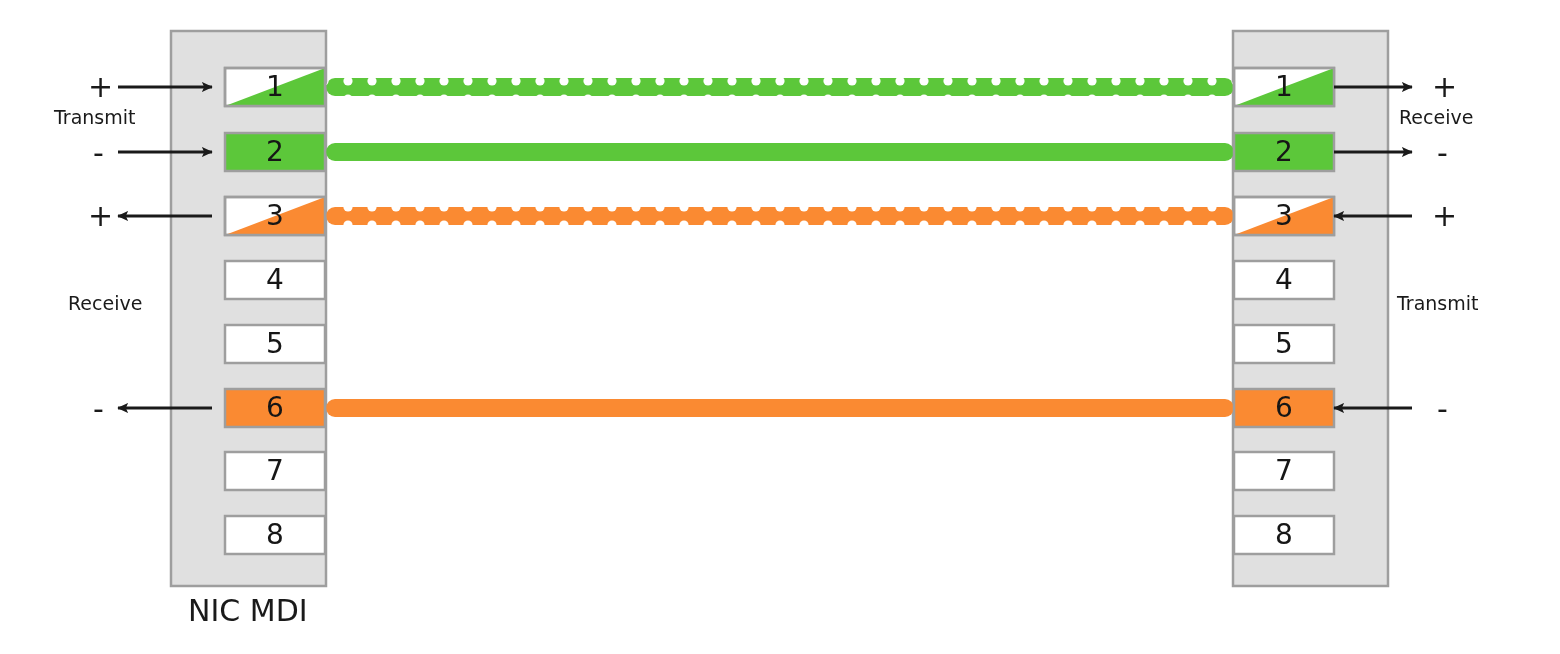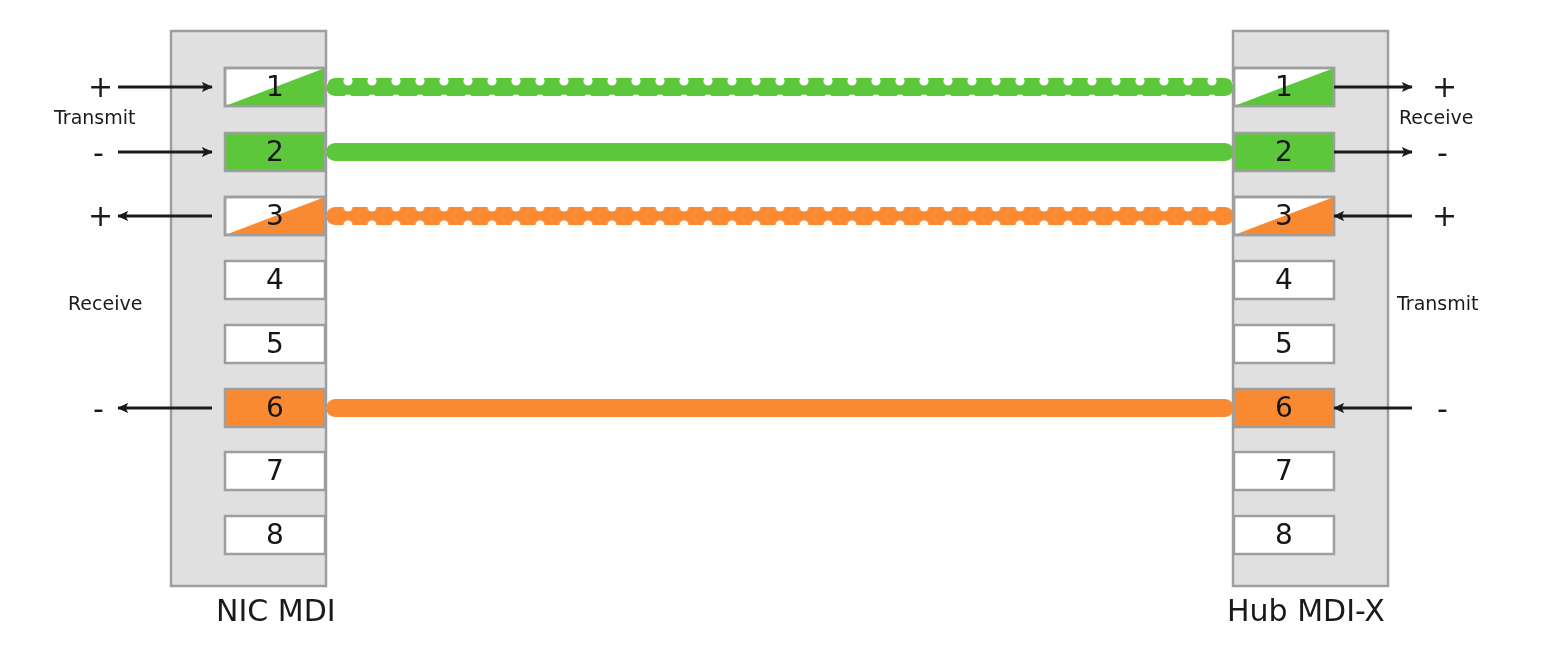--- a/index.html
+++ b/index.html
@@ -216,16 +216,15 @@
   <div class="lbl grp" style="left:68px; top:294px;">Receive</div>
 
   <div class="lbl sign" style="left:1432px; top:72px;">+</div>
   <div class="lbl sign" style="left:1437px; top:138px;">-</div>
   <div class="lbl sign" style="left:1432px; top:201px;">+</div>
   <div class="lbl sign" style="left:1437px; top:394px;">-</div>
 
   <div class="lbl grp" style="left:1399px; top:108px;">Receive</div>
   <div class="lbl grp" style="left:1397px; top:294px;">Transmit</div>
 
-  <div class="lbl caption" style="left:188px; top:596px;margin-left:28px;">NIC MDI</div>
-  <div class="lbl caption" style="left:1227px; top:596px;">Hub MDI-X</div>
+  <div class="lbl caption" style="left:188px; top:596px;">NIC MDI</div>
 
 </div>
 
 </body></html>

